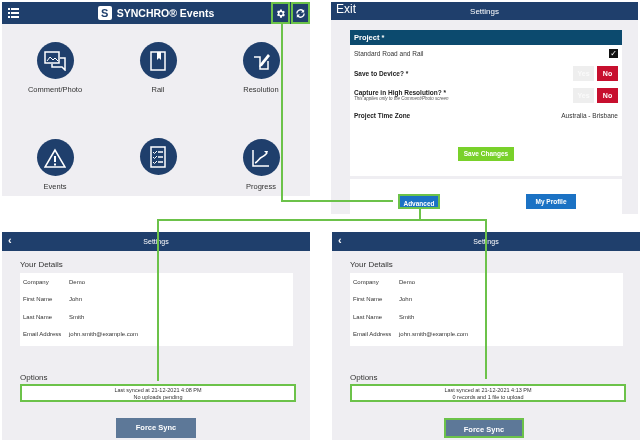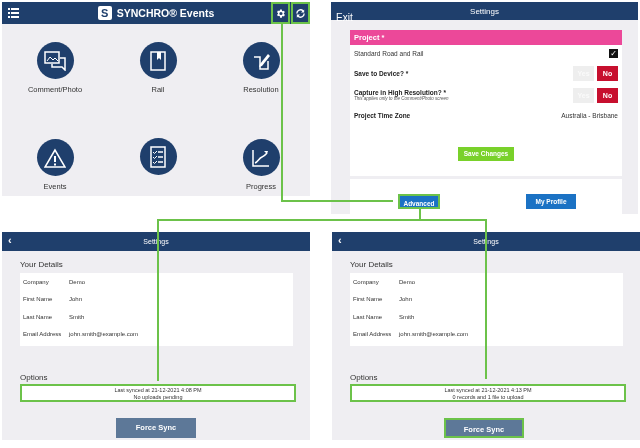--- a/index.html
+++ b/index.html
@@ -17,23 +17,23 @@
   .brand-logo { width: 14px; height: 14px; background: #fff; border-radius: 2px; display: flex; align-items: center; justify-content: center; color: #1f3f6c; font-size: 11px; font-weight: bold; line-height: 1; }
   .hdr-btn { position: absolute; top: 0; width: 19px; height: 22px; border: 2px solid #6cc24a; display: flex; align-items: center; justify-content: center; color: #fff; font-size: 13px; }
   .tiles { position: absolute; left: 0; right: 0; top: 22px; bottom: 0; }
   .tile { position: absolute; width: 100px; display: flex; flex-direction: column; align-items: center; }
   .tile-circle { width: 37px; height: 37px; border-radius: 50%; background: #1f3f6c; display: flex; align-items: center; justify-content: center; }
   .tile-label { margin-top: 6px; font-size: 7.5px; color: #333; }
 
   
   #p2 { left: 331px; top: 2px; width: 307px; height: 212px; background: #efeef2; }
   #p2 .navbar { height: 18px; font-size: 8px; }
-  .exit { position: absolute; left: 5px; top: 10px; font-size: 10px; color: #fff; text-align: right; }
+  .exit { position: absolute; left: 5px; top: 0; font-size: 12px; color: #fff; text-align: right; }
   .card { position: absolute; left: 19px; width: 272px; background: #fff; }
-  .sec-hdr { background: #ec4899; color: #fff; font-weight: bold; font-size: 7.5px; height: 15px; line-height: 15px; padding-left: 4px; }
+  .sec-hdr { background: #0c4a6e; color: #fff; font-weight: bold; font-size: 7.5px; height: 15px; line-height: 15px; padding-left: 4px; }
   .row { display: flex; align-items: center; justify-content: space-between; padding: 0 4px; font-size: 6.5px; color: #333; }
   .row .lbl-b { font-weight: bold; font-size: 6.5px; color: #222; }
   .sub { font-style: italic; font-size: 4.5px; color: #555; }
   .yn { display: flex; gap: 3px; }
   .yn span { display: inline-block; width: 21px; height: 15px; line-height: 15px; text-align: center; font-size: 7px; font-weight: bold; }
   .yes { background: #eeeeee; color: #fafafa; }
   .no { background: #c70f2e; color: #fff; }
   .check { width: 9px; height: 9px; background: #111; color: #fff; font-size: 8px; line-height: 9px; text-align: center; }
   .save-btn { position: absolute; left: 128px; width: 56px; height: 14px; background: #79d12a; color: #fff; font-size: 6.5px; font-weight: bold; line-height: 14px; text-align: center; }
   .blue-btn { position: absolute; height: 15px; background: #1b72c4; color: #fff; font-size: 6.5px; font-weight: bold; line-height: 15px; text-align: center; }

